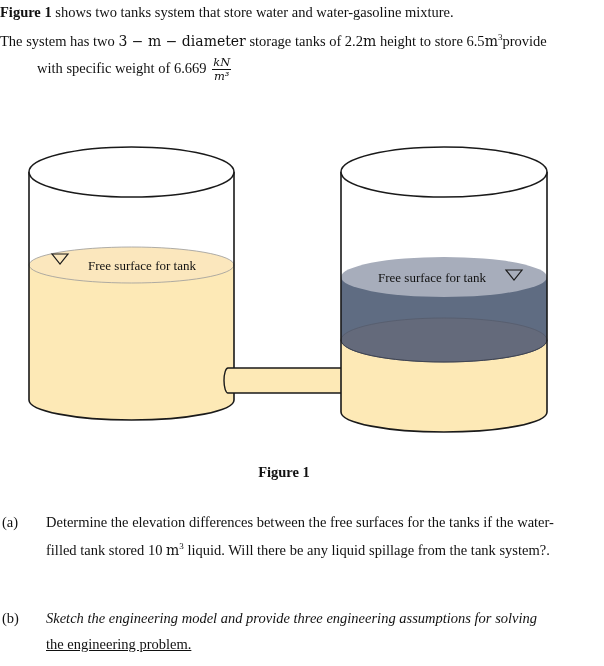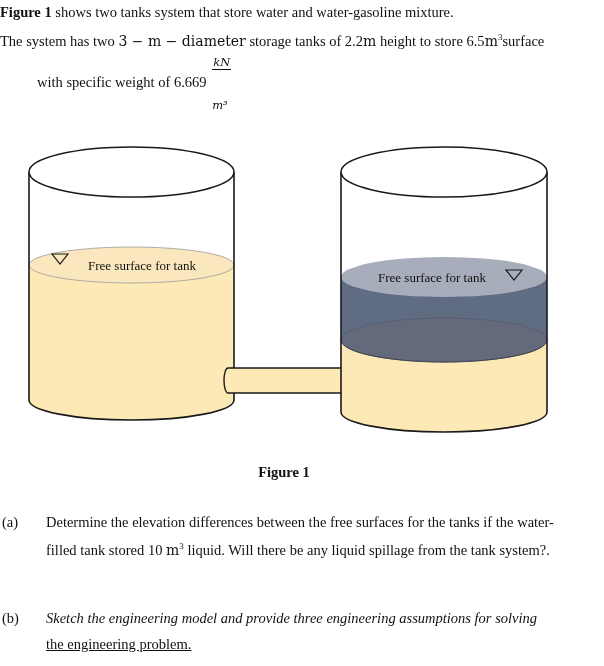--- a/index.html
+++ b/index.html
@@ -1,38 +1,38 @@
 <!DOCTYPE html>
 <html><head>
 <meta charset="utf-8">
 <style>
   html, body { margin: 0; padding: 0; background: #ffffff; }
   body { width: 604px; height: 666px; position: relative; overflow: hidden;
          font-family: "Liberation Serif", "DejaVu Serif", serif; color: #111; }
   .line { position: absolute; left: 0; font-size: 14.5px; white-space: nowrap; }
   .bold { font-weight: bold; }
   .math { font-family: "DejaVu Serif", "Liberation Serif", serif; font-size: 14px; }
-  .frac { display: inline-block; vertical-align: middle; font-family: "DejaVu Serif", serif; font-style: italic; font-size: 11.5px; line-height: 13px; margin: 0 2px; }
+  .frac { display: inline-block; vertical-align: middle; text-align: center; font-family: "DejaVu Serif", serif; font-style: italic; font-size: 11.5px; line-height: 13px; margin: 0 2px; }
   .frac .num { display: block; border-bottom: 1.3px solid #111; padding: 0 1px; }
-  .frac .den { display: block; margin-top: 29px; }
+  .frac .den { display: block; }
   sup { font-size: 9px; }
   svg { position: absolute; left: 0; top: 0; }
   .label { position: absolute; font-size: 13px; white-space: nowrap; }
   .caption { position: absolute; left: 0; width: 568px; text-align: center; top: 464px; font-size: 14.5px; font-weight: bold; }
   .qlabel { position: absolute; left: 2px; font-size: 14.5px; }
   .qtext { position: absolute; left: 46px; font-size: 14.5px; white-space: nowrap; }
 </style>
 </head>
 <body>
 
 <div class="line" style="top:4px;">
   <span class="bold">Figure 1</span><span> shows two tanks system that store water and water-gasoline mixture.</span>
 </div>
 <div class="line" style="top:32px;">
-  <span>The system has two </span><span class="math">3 − m − diameter</span><span> storage tanks of 2.2</span><span class="math">m</span><span>  height to store 6.5</span><span class="math">m</span><sup>3</sup><span>surface</span>
+  <span>The system has two </span><span class="math">3 − m − diameter</span><span> storage tanks of 2.2</span><span class="math">m</span><span>  height to store 6.5</span><span class="math">m</span><sup>3</sup><span>provide</span>
 </div>
 <div class="line" style="top:56px;padding-left:37px;">
   <span>with specific weight of 6.669 </span><span class="frac"><span class="num">kN</span><span class="den">m³</span></span>
 </div>
 
 <svg width="604" height="666" viewBox="0 0 604 666">
 
   <g>
     <path d="M29,265 L29,400 A102.5,20 0 0 0 234,400 L234,265 Z" fill="#fde9b6" stroke="none"></path>
     <ellipse cx="131.5" cy="265" rx="102.5" ry="18" fill="#fbe7bd" stroke="#9a9a9a" stroke-width="0.8"></ellipse>

